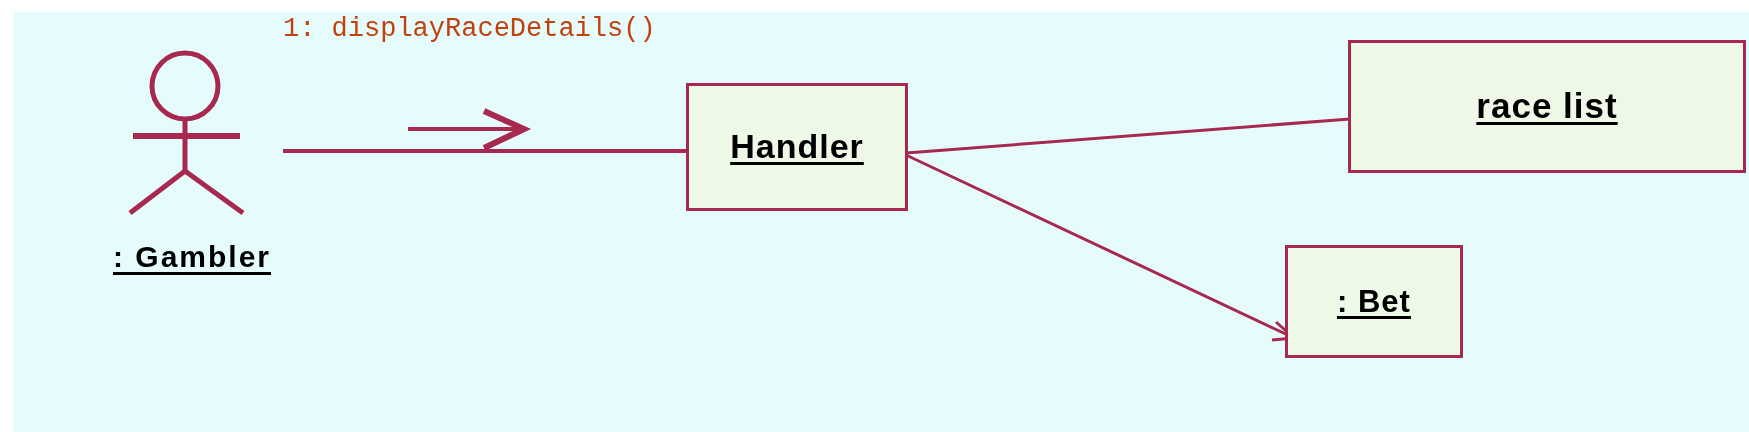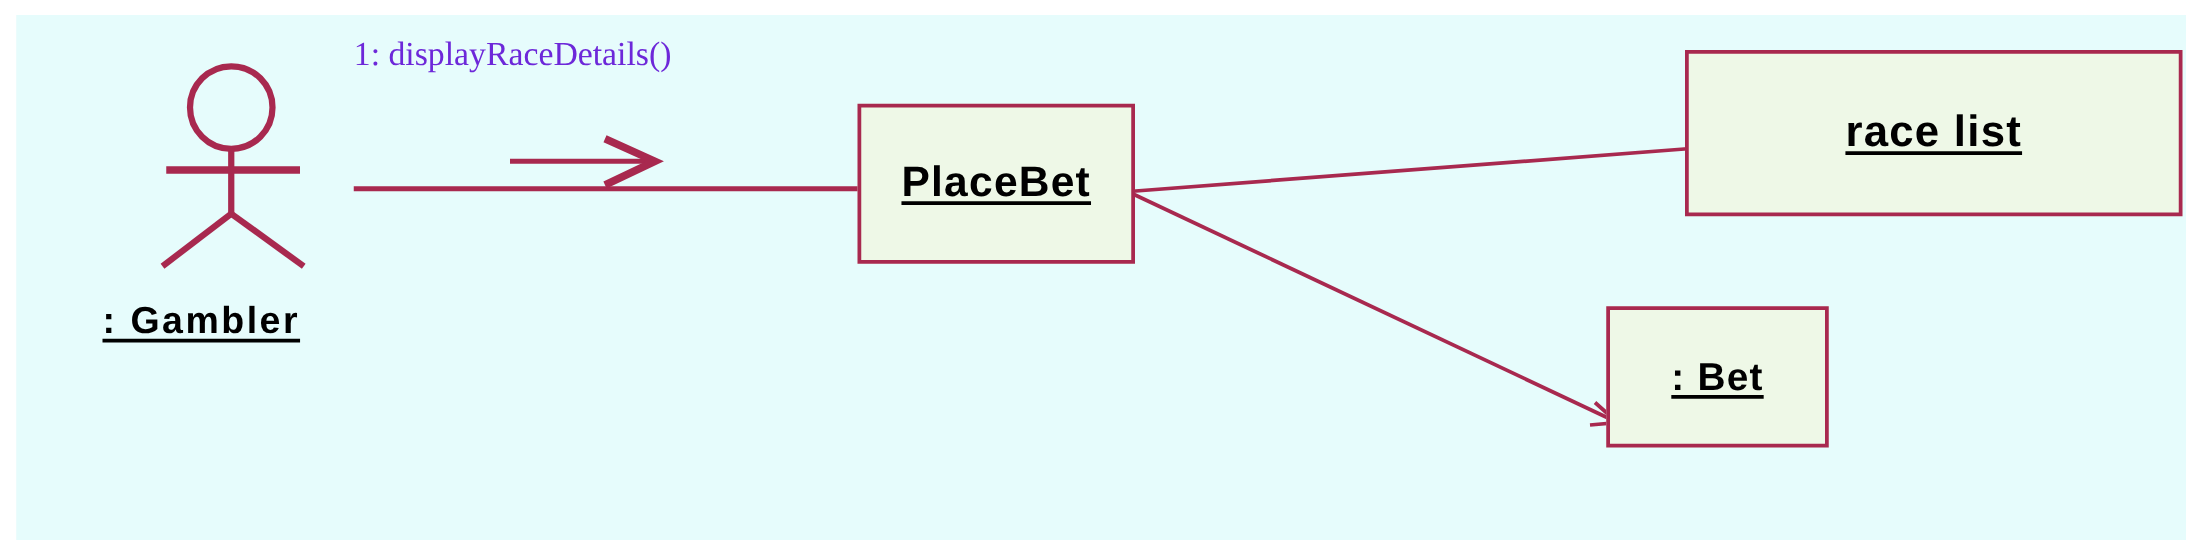--- a/index.html
+++ b/index.html
@@ -79,37 +79,38 @@
     height: 113px;
   }
   #node-bet .node-label {
     font-size: 31px;
   }
   #actor-label {
     position: absolute;
     left: 82px;
     top: 240px;
     width: 220px;
+    text-align: center;
     font-family: "Liberation Sans", sans-serif;
     font-weight: bold;
     font-size: 30px;
     color: #000000;
     text-decoration: underline;
     text-underline-offset: 5px;
     text-decoration-thickness: 3px;
     letter-spacing: 2px;
     white-space: nowrap;
   }
   #messages {
     position: absolute;
     left: 283px;
-    top: 24px;
-    font-family: Liberation Serif, serif;
+    top: 10px;
+    font-family: Liberation Mono, monospace;
     font-size: 27px;
-    color: #6d28d9;
+    color: #c2410c;
     line-height: 1.42;
     white-space: nowrap;
   }
   #messages div {
     padding: 0;
   }
 </style>
 </head>
 <body>
 
@@ -142,21 +143,21 @@
     </g>
   </svg>
 
   <div id="messages">
     <div>1: displayRaceDetails()</div>
   </div>
 
   <div id="actor-label">: Gambler</div>
 
   <div class="node-box" id="node-placebet">
-    <div class="node-label">PlaceBet</div>
+    <div class="node-label">Handler</div>
   </div>
 
   <div class="node-box" id="node-bet">
     <div class="node-label">: Bet</div>
   </div>
 
   <div class="node-box" id="node-racelist">
     <div class="node-label">race list</div>
   </div>
 

